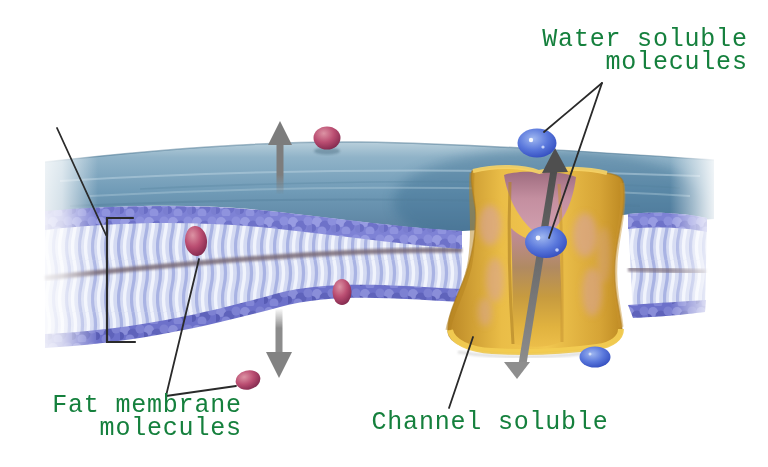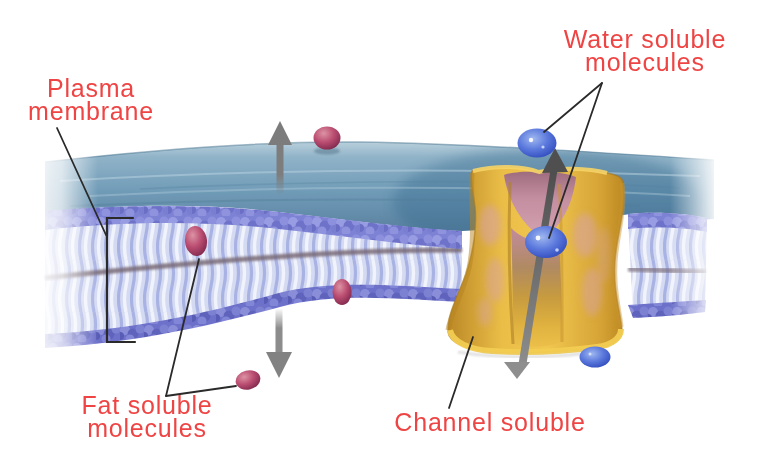--- a/index.html
+++ b/index.html
@@ -2,23 +2,23 @@
 <html><head>
 <meta charset="utf-8">
 <style>
   html,body{margin:0;padding:0;background:#ffffff;}
   .stage{
     position:relative;width:768px;height:467px;background:#ffffff;overflow:hidden;
     font-family:"Liberation Sans", sans-serif;
   }
   .stage svg{position:absolute;left:0;top:0;}
   .label{
-    position:absolute;transform:translateX(-50%);text-align:center;
-    font-size:25px;line-height:23px;letter-spacing:0.8px;color:#ef4444;
-    white-space:nowrap;user-select:none;
+    position:absolute;transform:translateX(-50%);text-align:right;
+    font-size:25px;line-height:23px;letter-spacing:0.8px;color:#15803d;
+    white-space:nowrap;user-select:none;font-family:Liberation Mono, monospace;
   }
 </style>
 </head>
 <body>
 
 <div class="stage">
 
 <svg width="768" height="467" viewBox="0 0 768 467">
   <defs>
     <linearGradient id="surfGrad" x1="0" y1="140" x2="0" y2="236" gradientUnits="userSpaceOnUse">
@@ -212,29 +212,25 @@
     <path d="M57,128 L106,235"></path>
     <path d="M133,218 L107,218 L107,342 L135,342" stroke-width="2.2"></path>
     <path d="M602,83 L544,132"></path>
     <path d="M602,83 L549,238"></path>
     <path d="M166,396 L199,259"></path>
     <path d="M166,396 L236,386"></path>
     <path d="M449,408 L473,337"></path>
   </g>
 </svg>
 
-  <div class="label" style="left:91px;top:77px;">
-    <div>Plasma</div>
-    <div>membrane</div>
-  </div>
   <div class="label" style="left:645px;top:28px;">
     <div>Water soluble</div>
     <div>molecules</div>
   </div>
   <div class="label" style="left:147px;top:394px;">
-    <div>Fat soluble</div>
+    <div>Fat membrane</div>
     <div>molecules</div>
   </div>
   <div class="label" style="left:490px;top:411px;">
     <div>Channel soluble</div>
   </div>
 
 </div>
 
 </body></html>

